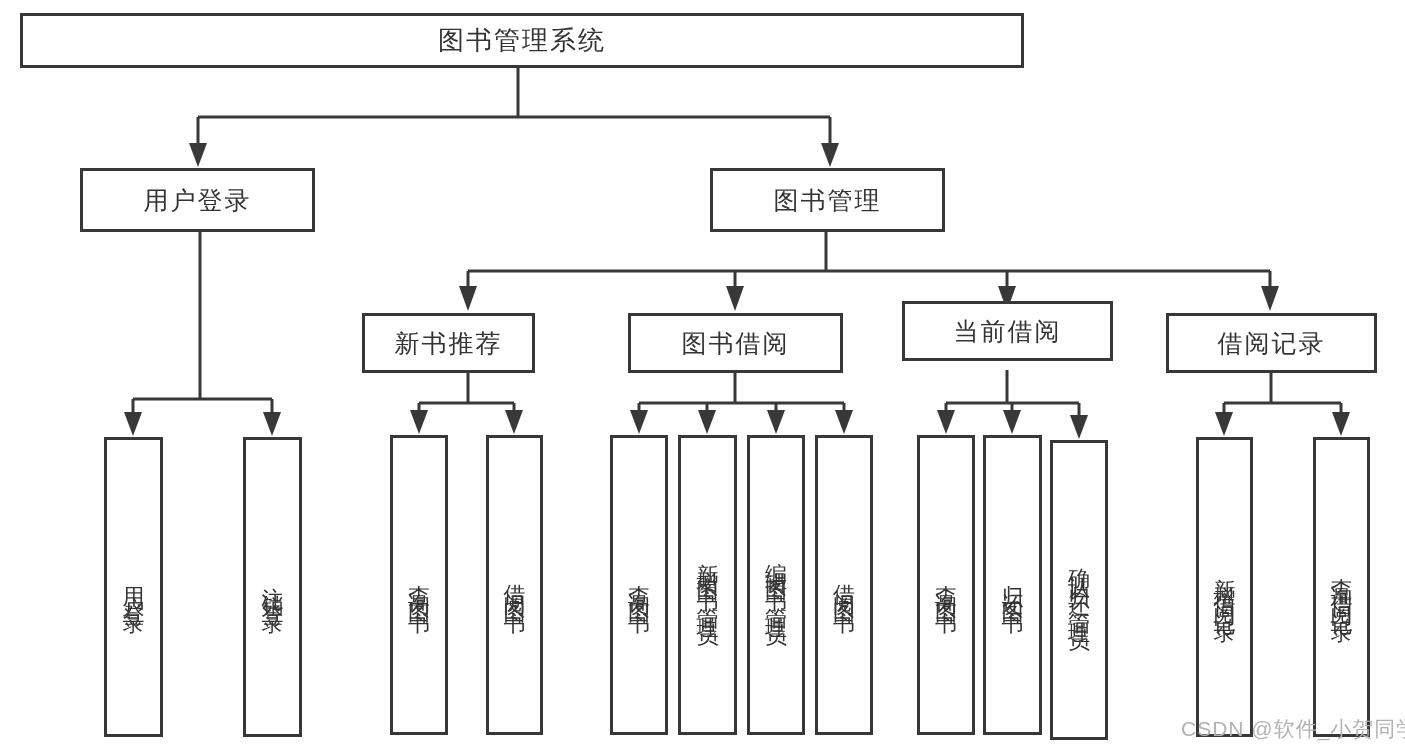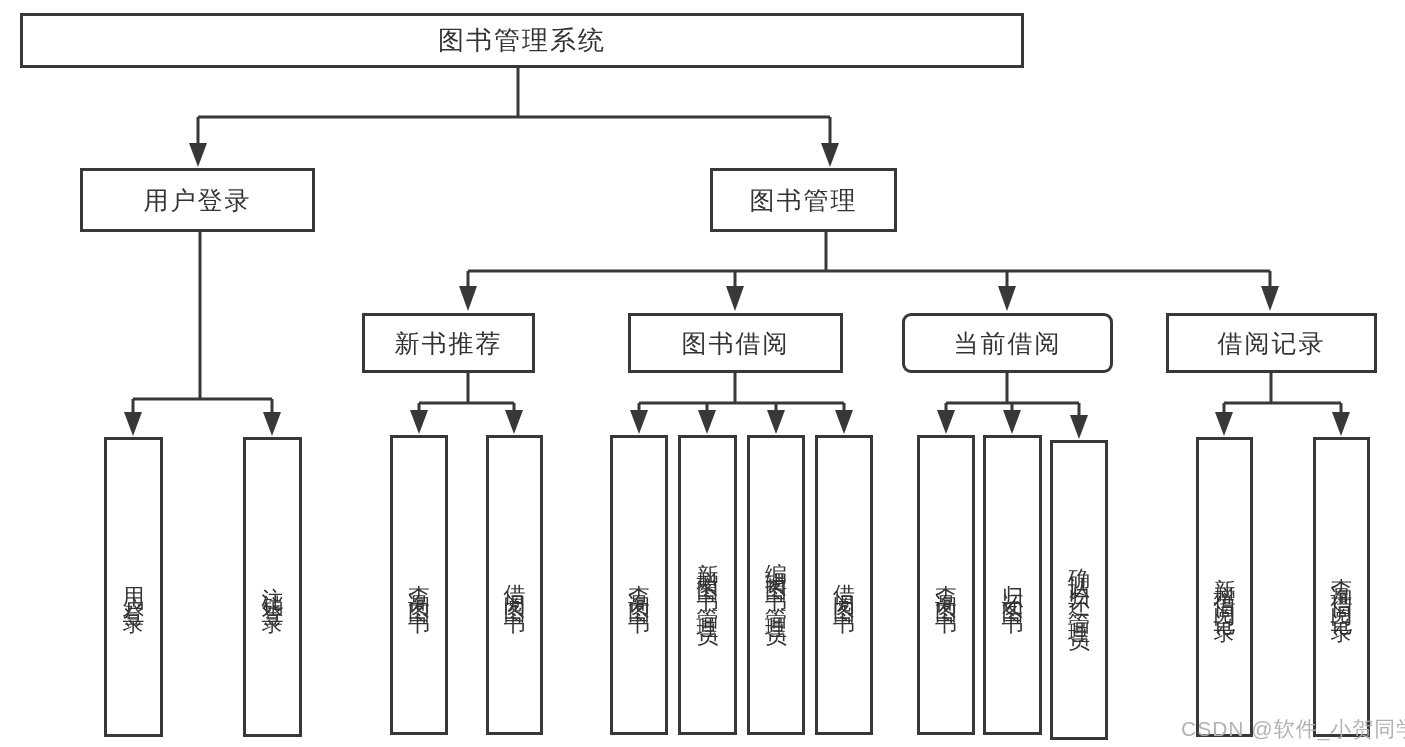--- a/index.html
+++ b/index.html
@@ -102,25 +102,25 @@
       <polygon points="1003,410 1021,410 1012,434"></polygon>
       <polygon points="1070,415 1088,415 1079,439"></polygon>
       <polygon points="1215,412 1233,412 1224,436"></polygon>
       <polygon points="1332,412 1350,412 1341,436"></polygon>
     </g>
   </svg>
 
   <div class="node hnode root" style="left:20px; top:13px; width:1004px; height:55px;">图书管理系统</div>
 
   <div class="node hnode" style="left:80px; top:168px; width:235px; height:64px;">用户登录</div>
-  <div class="node hnode" style="left:710px; top:168px; width:187px; height:64px;">图书管理</div>
+  <div class="node hnode" style="left:710px; top:168px; width:235px; height:64px;">图书管理</div>
 
   <div class="node hnode" style="left:362px; top:313px; width:173px; height:60px;">新书推荐</div>
   <div class="node hnode" style="left:628px; top:313px; width:215px; height:60px;">图书借阅</div>
-  <div class="node hnode" style="left:902px; top:313px; width:211px; height:60px;border-radius:9px;">当前借阅</div>
+  <div class="node hnode" style="left:902px; top:301px; width:211px; height:60px;">当前借阅</div>
   <div class="node hnode" style="left:1166px; top:313px; width:211px; height:60px;">借阅记录</div>
 
   <div class="node leaf" style="left:104px; top:437px; width:59px; height:300px;">
     <span class="vtext">用户登录</span>
   </div>
   <div class="node leaf" style="left:243px; top:437px; width:59px; height:300px;">
     <span class="vtext">注销登录</span>
   </div>
 
   <div class="node leaf" style="left:390px; top:435px; width:58px; height:300px;">

